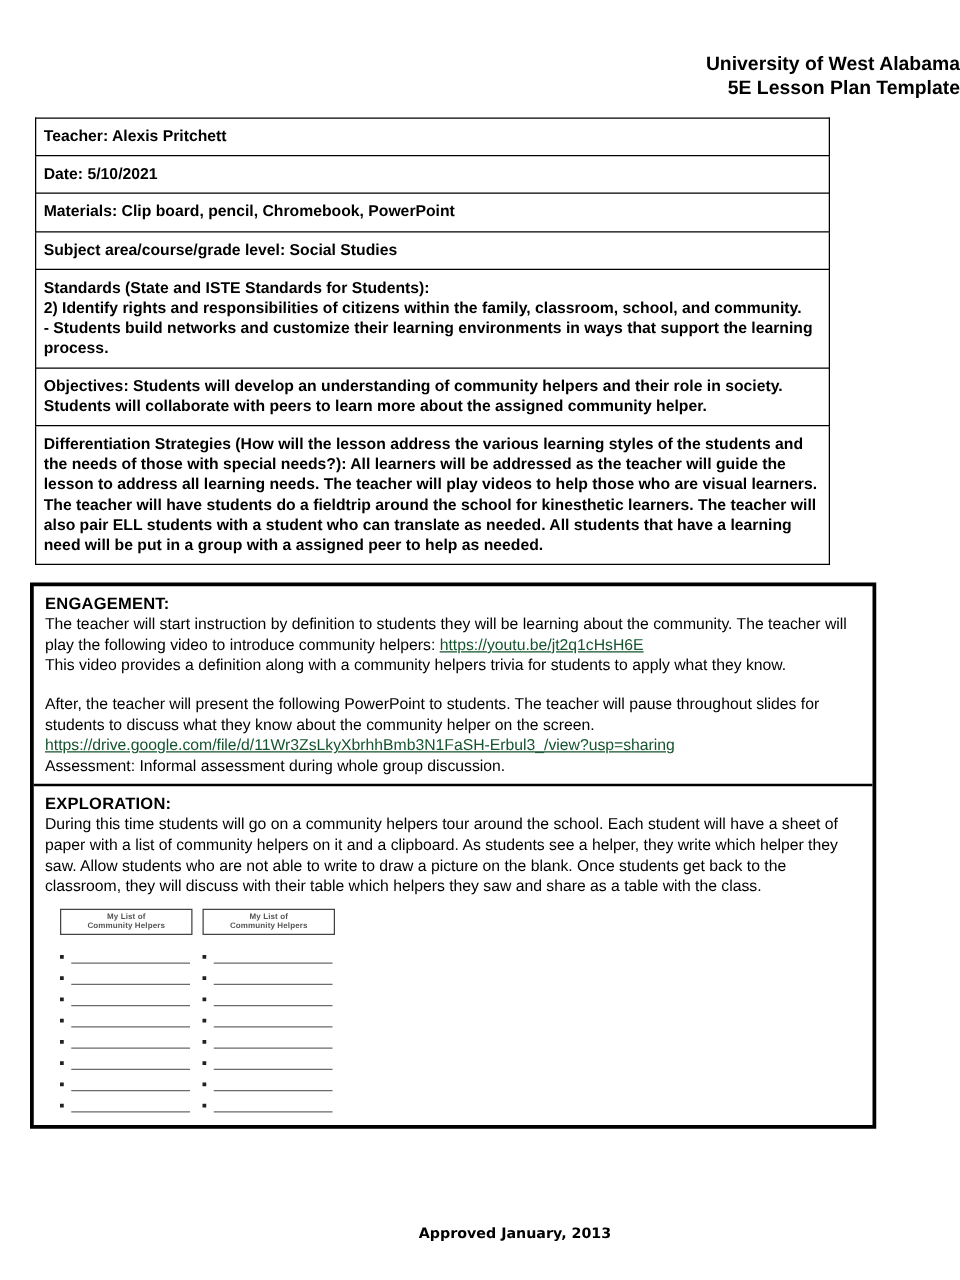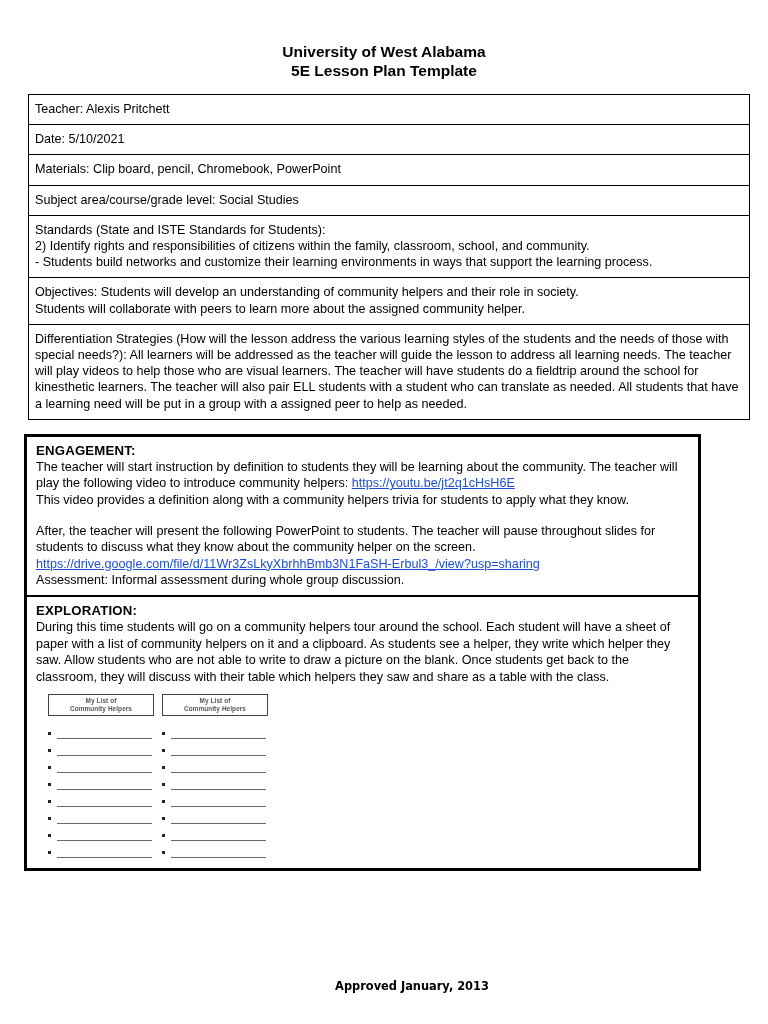--- a/index.html
+++ b/index.html
@@ -18,35 +18,36 @@
   .page {
     width: 768px;
     height: 1024px;
     box-sizing: border-box;
     padding: 0;
     position: relative;
   }
 
   
   .doc-title {
-    text-align: center;
+    text-align: right;
     font-weight: bold;
     font-size: 15.5px;
     line-height: 19px;
     padding-top: 42px;
   }
   .doc-title .line2 { display: block; }
 
   
   .info-table {
-    width: 722px;
+    width: 636px;
     margin-left: 28px;
     margin-top: 14px;
     border-collapse: collapse;
     table-layout: fixed;
+    font-weight: bold;
   }
   .info-table td {
     border: 1px solid #000000;
     padding: 6px 6px 7px 6px;
     font-size: 12.6px;
     line-height: 16.2px;
     vertical-align: top;
   }
   .info-table td p { margin: 0; }
 
@@ -72,21 +73,21 @@
     line-height: 17px;
     letter-spacing: 0.2px;
   }
   .fives-body {
     font-size: 12.6px;
     line-height: 16.6px;
   }
   .fives-body p { margin: 0; }
   .spacer-line { height: 14px; }
   a.doclink {
-    color: #1d4ed8;
+    color: #14532d;
     text-decoration: underline;
     word-break: break-all;
   }
 
   
   .worksheet {
     margin-top: 6px;
     margin-left: 8px;
     width: 228px;
     padding: 3px 4px 4px 4px;

